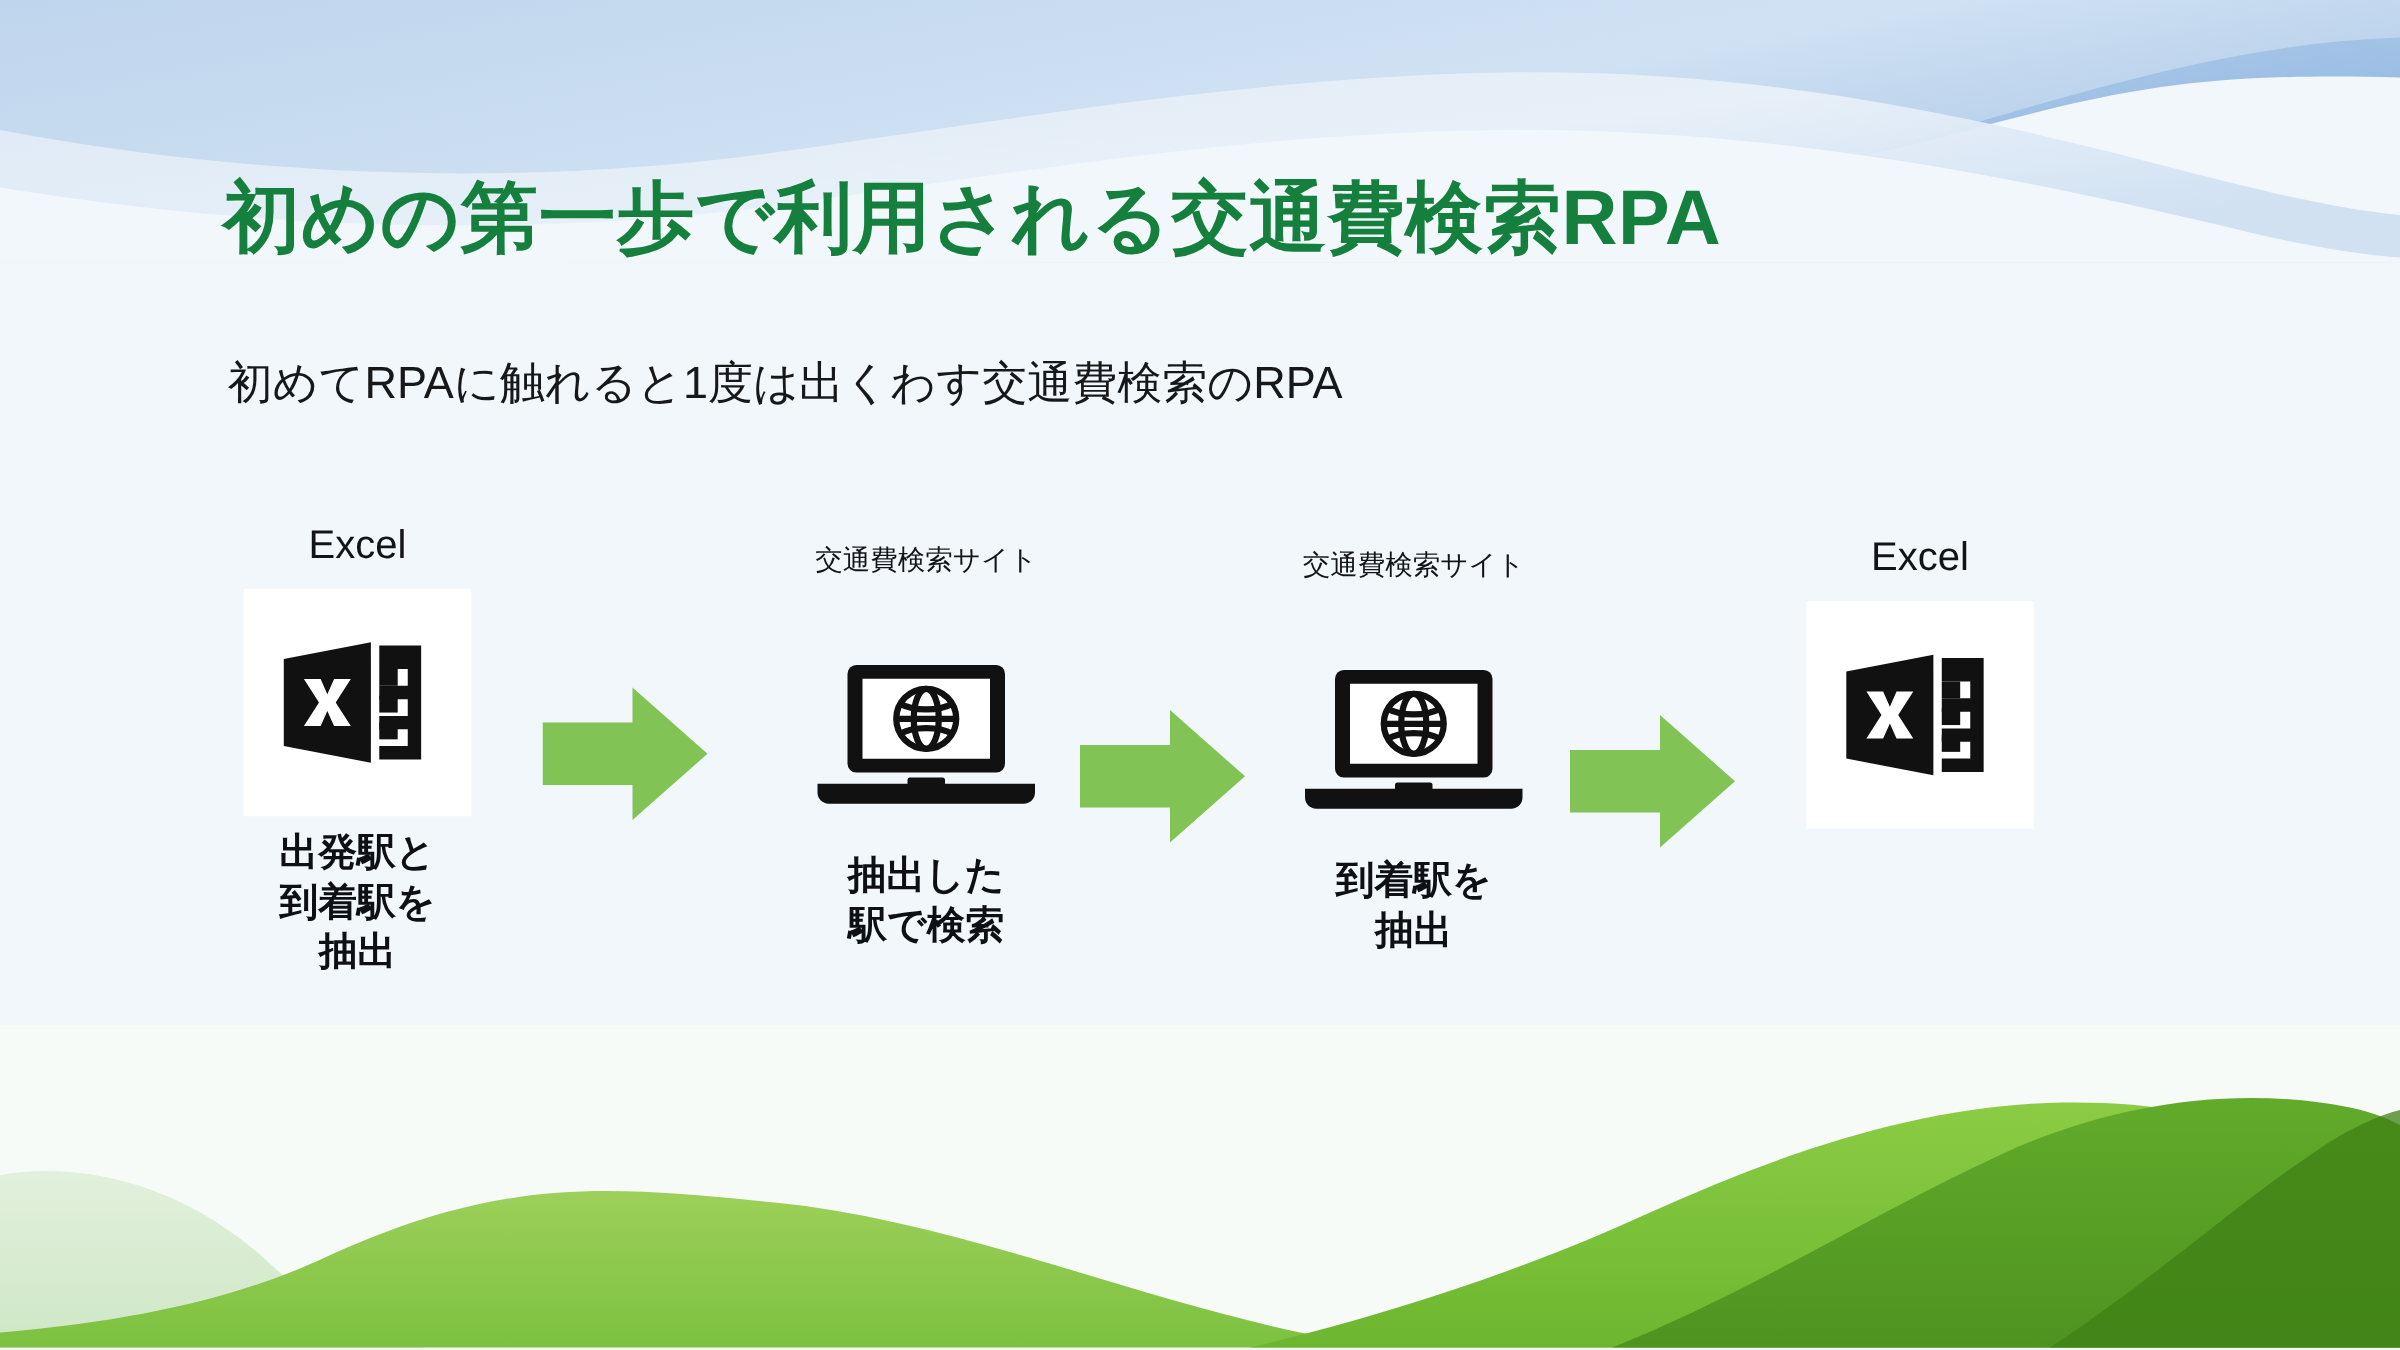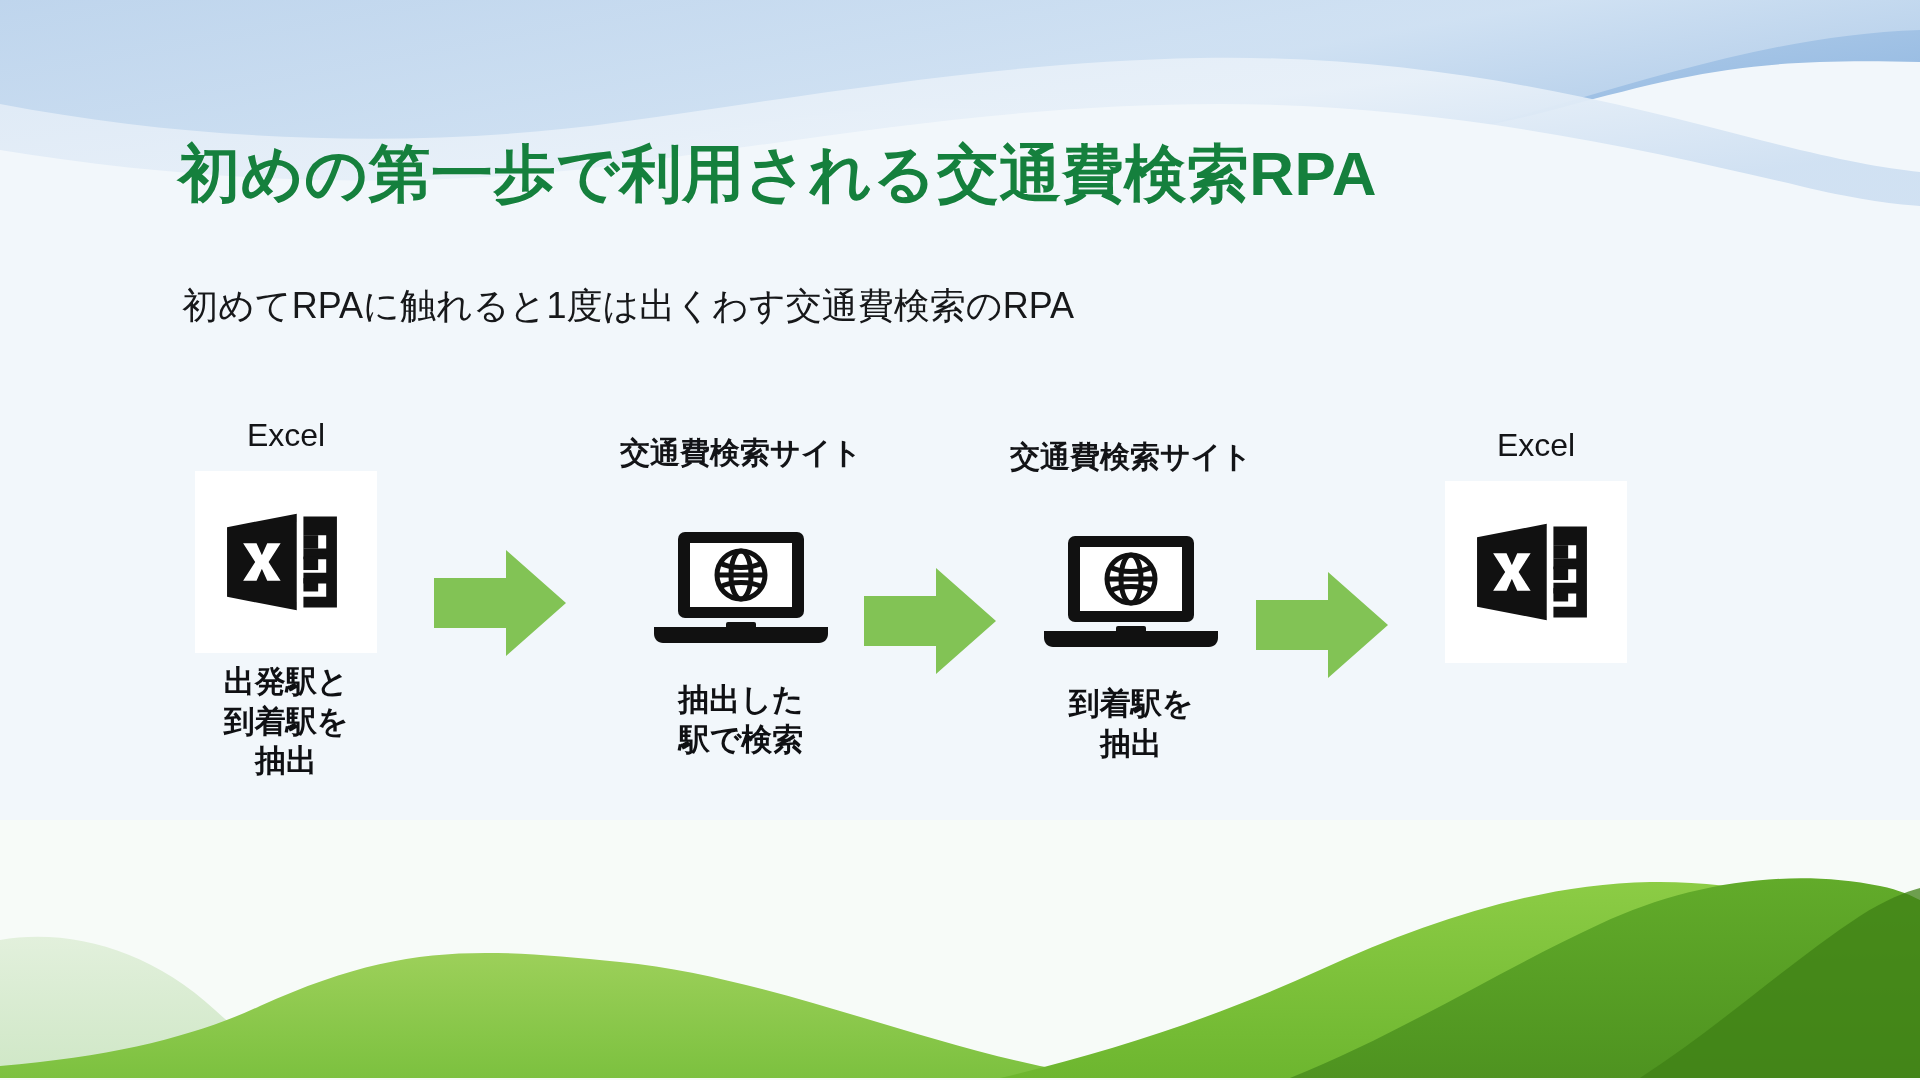--- a/index.html
+++ b/index.html
@@ -72,22 +72,22 @@
   }
   .step-top-label {
     font-size: 32px;
     font-weight: 400;
     color: #131417;
     line-height: 1.1;
     height: 44px;
     white-space: nowrap;
   }
   .step-top-label.bold {
-    font-weight: 700;
-    font-size: 30px;
+    font-weight: 400;
+    font-size: 22px;
   }
   .step-icon-wrap {
     height: 200px;
     display: flex;
     align-items: center;
     justify-content: center;
   }
   .step-caption {
     font-size: 31px;
     font-weight: 700;

